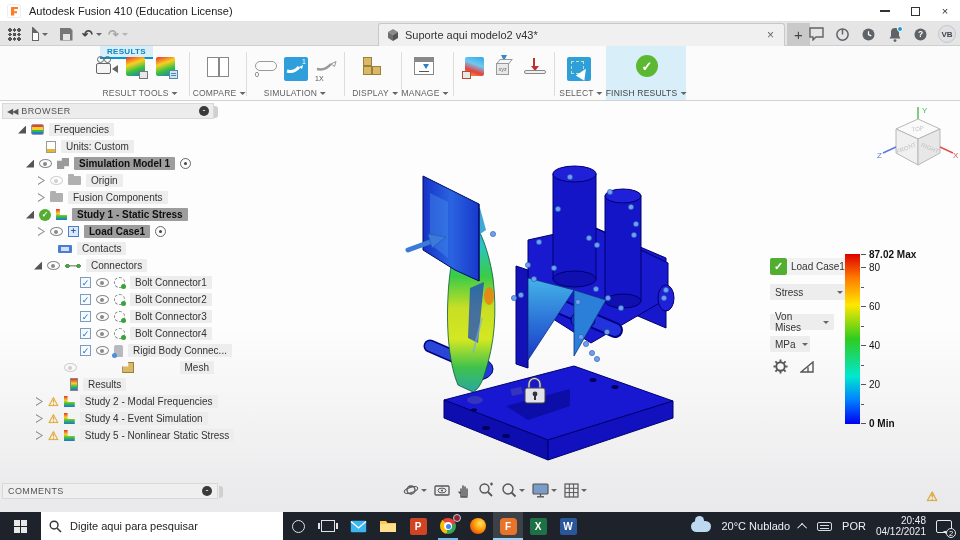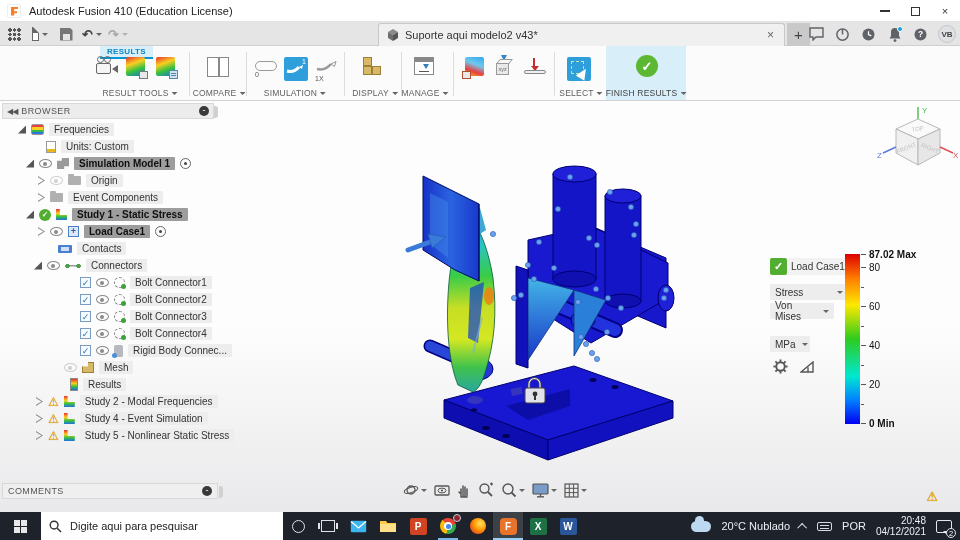--- a/index.html
+++ b/index.html
@@ -565,21 +565,21 @@
       </div>
       <div class="trow" style="padding-left:36px;">
         <span class="col2"></span>
           <span class="eye dim"></span>
           <span class="folder"></span>
         <span class="tlabel">Origin</span>
       </div>
       <div class="trow" style="padding-left:36px;">
         <span class="col2"></span>
           <span class="folder"></span>
-        <span class="tlabel">Event Components</span>
+        <span class="tlabel">Fusion Components</span>
       </div>
       <div class="trow" style="padding-left:24px;">
         <span class="exp"></span>
           <span class="gcheck">✓</span>
           <span class="study-ico"></span>
         <span class="tlabel sel">Study 1 - Static Stress</span>
       </div>
       <div class="trow" style="padding-left:36px;">
         <span class="col2"></span>
           <span class="eye"></span>
@@ -620,21 +620,21 @@
           <span class="eye"></span>
           <span class="bolt-ico"></span>
         <span class="tlabel">Bolt Connector4</span>
       </div>
       <div class="trow" style="padding-left:78px;">
         <span class="cbx">✓</span>
           <span class="eye"></span>
           <span class="rigid-ico"></span>
         <span class="tlabel">Rigid Body Connec...</span>
       </div>
-      <div class="trow" style="padding-left:62px;">
+      <div class="trow" style="padding-left:62px;justify-content:space-between;">
         <span class="eye dim"></span>
           <span class="mesh-ico"></span>
         <span class="tlabel">Mesh</span>
       </div>
       <div class="trow" style="padding-left:68px;">
         <span class="results-ico"></span>
         <span class="tlabel">Results</span>
       </div>
       <div class="trow" style="padding-left:34px;">
         <span class="col2"></span>
@@ -661,21 +661,21 @@
     <span class="lc-check">✓</span>
     <span class="lc-text">
         <span>Load Case1</span>
         <span class="caret sm"></span>
       </span>
   </div>
   <div class="legend-ctl dd" style="left:770px; top:183px; width:78px;">
     <span>Stress</span>
       <span class="caret sm"></span>
   </div>
-  <div class="legend-ctl dd" style="left:770px; top:202px; width:64px;">
+  <div class="legend-ctl dd" style="left:770px; top:213px; width:64px;">
     <span>Von Mises</span>
       <span class="caret sm"></span>
   </div>
   <div class="legend-ctl dd" style="left:770px; top:235px; width:40px;">
     <span>MPa</span>
       <span class="caret sm"></span>
   </div>
   <div class="legend-ctl" style="left:773px; top:258px; gap:12px;">
     <svg width="15" height="15" viewBox="0 0 16 16">
       <circle cx="8" cy="8" r="4.5" fill="none" stroke="#555" stroke-width="2"></circle>

